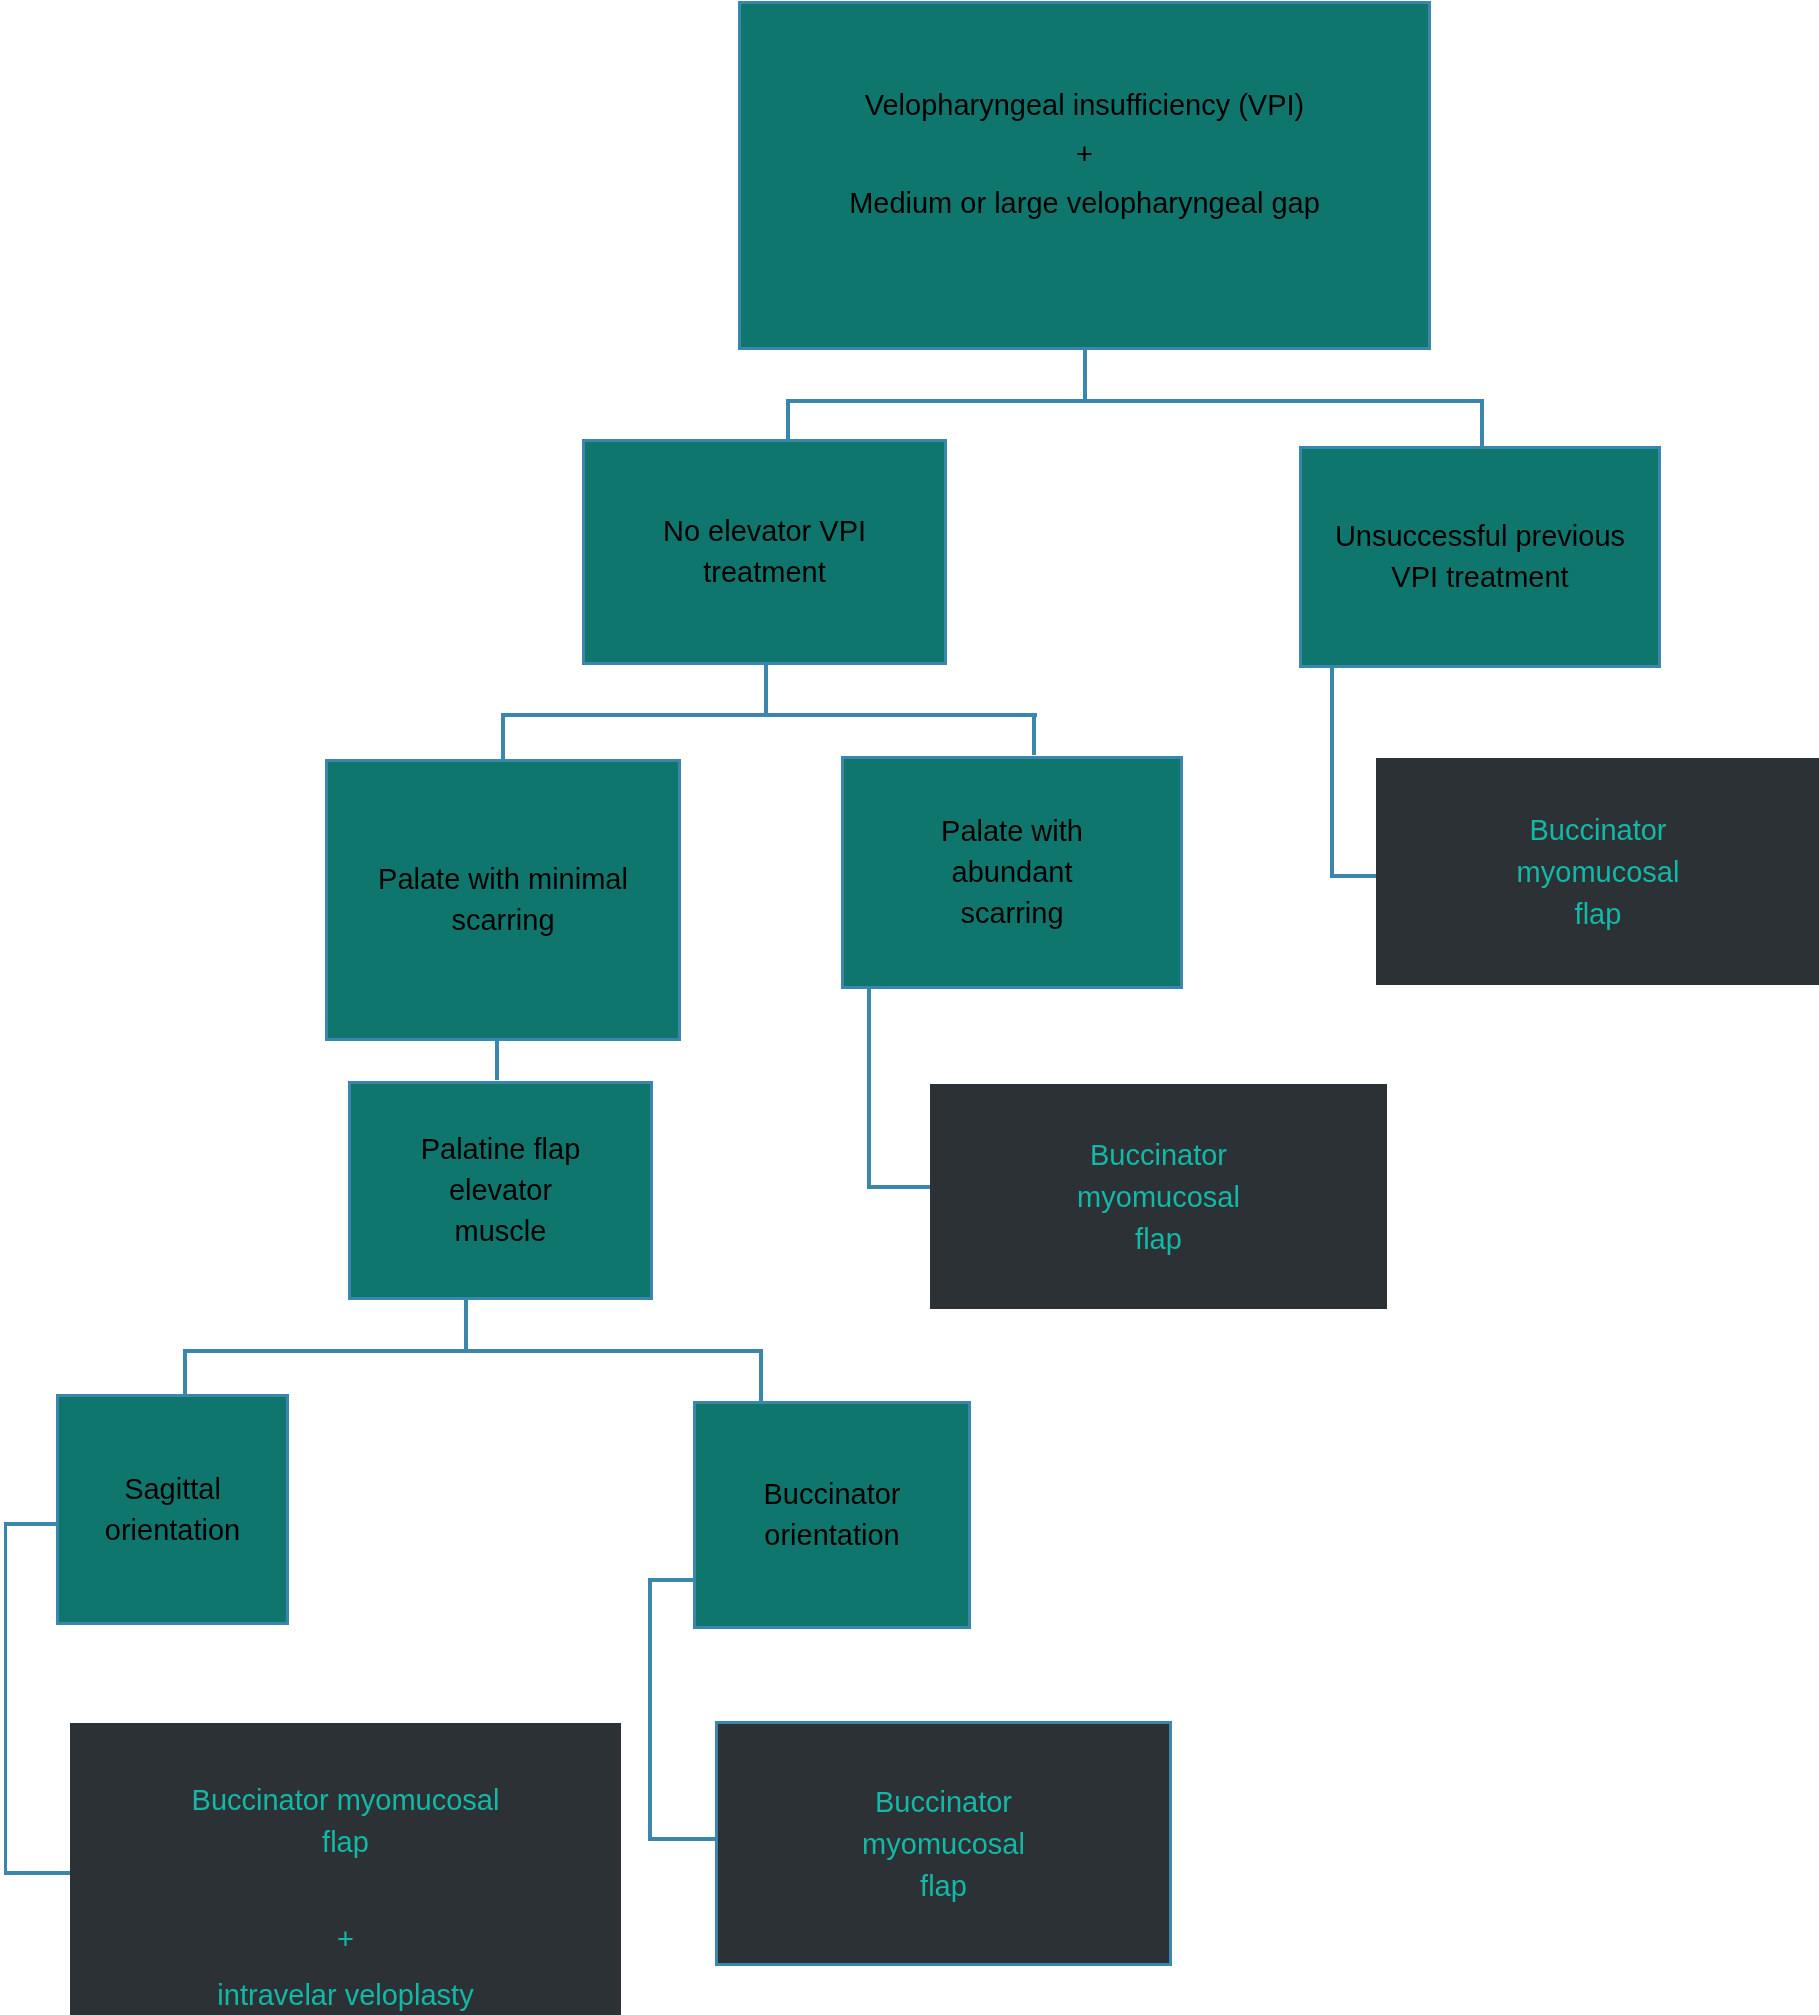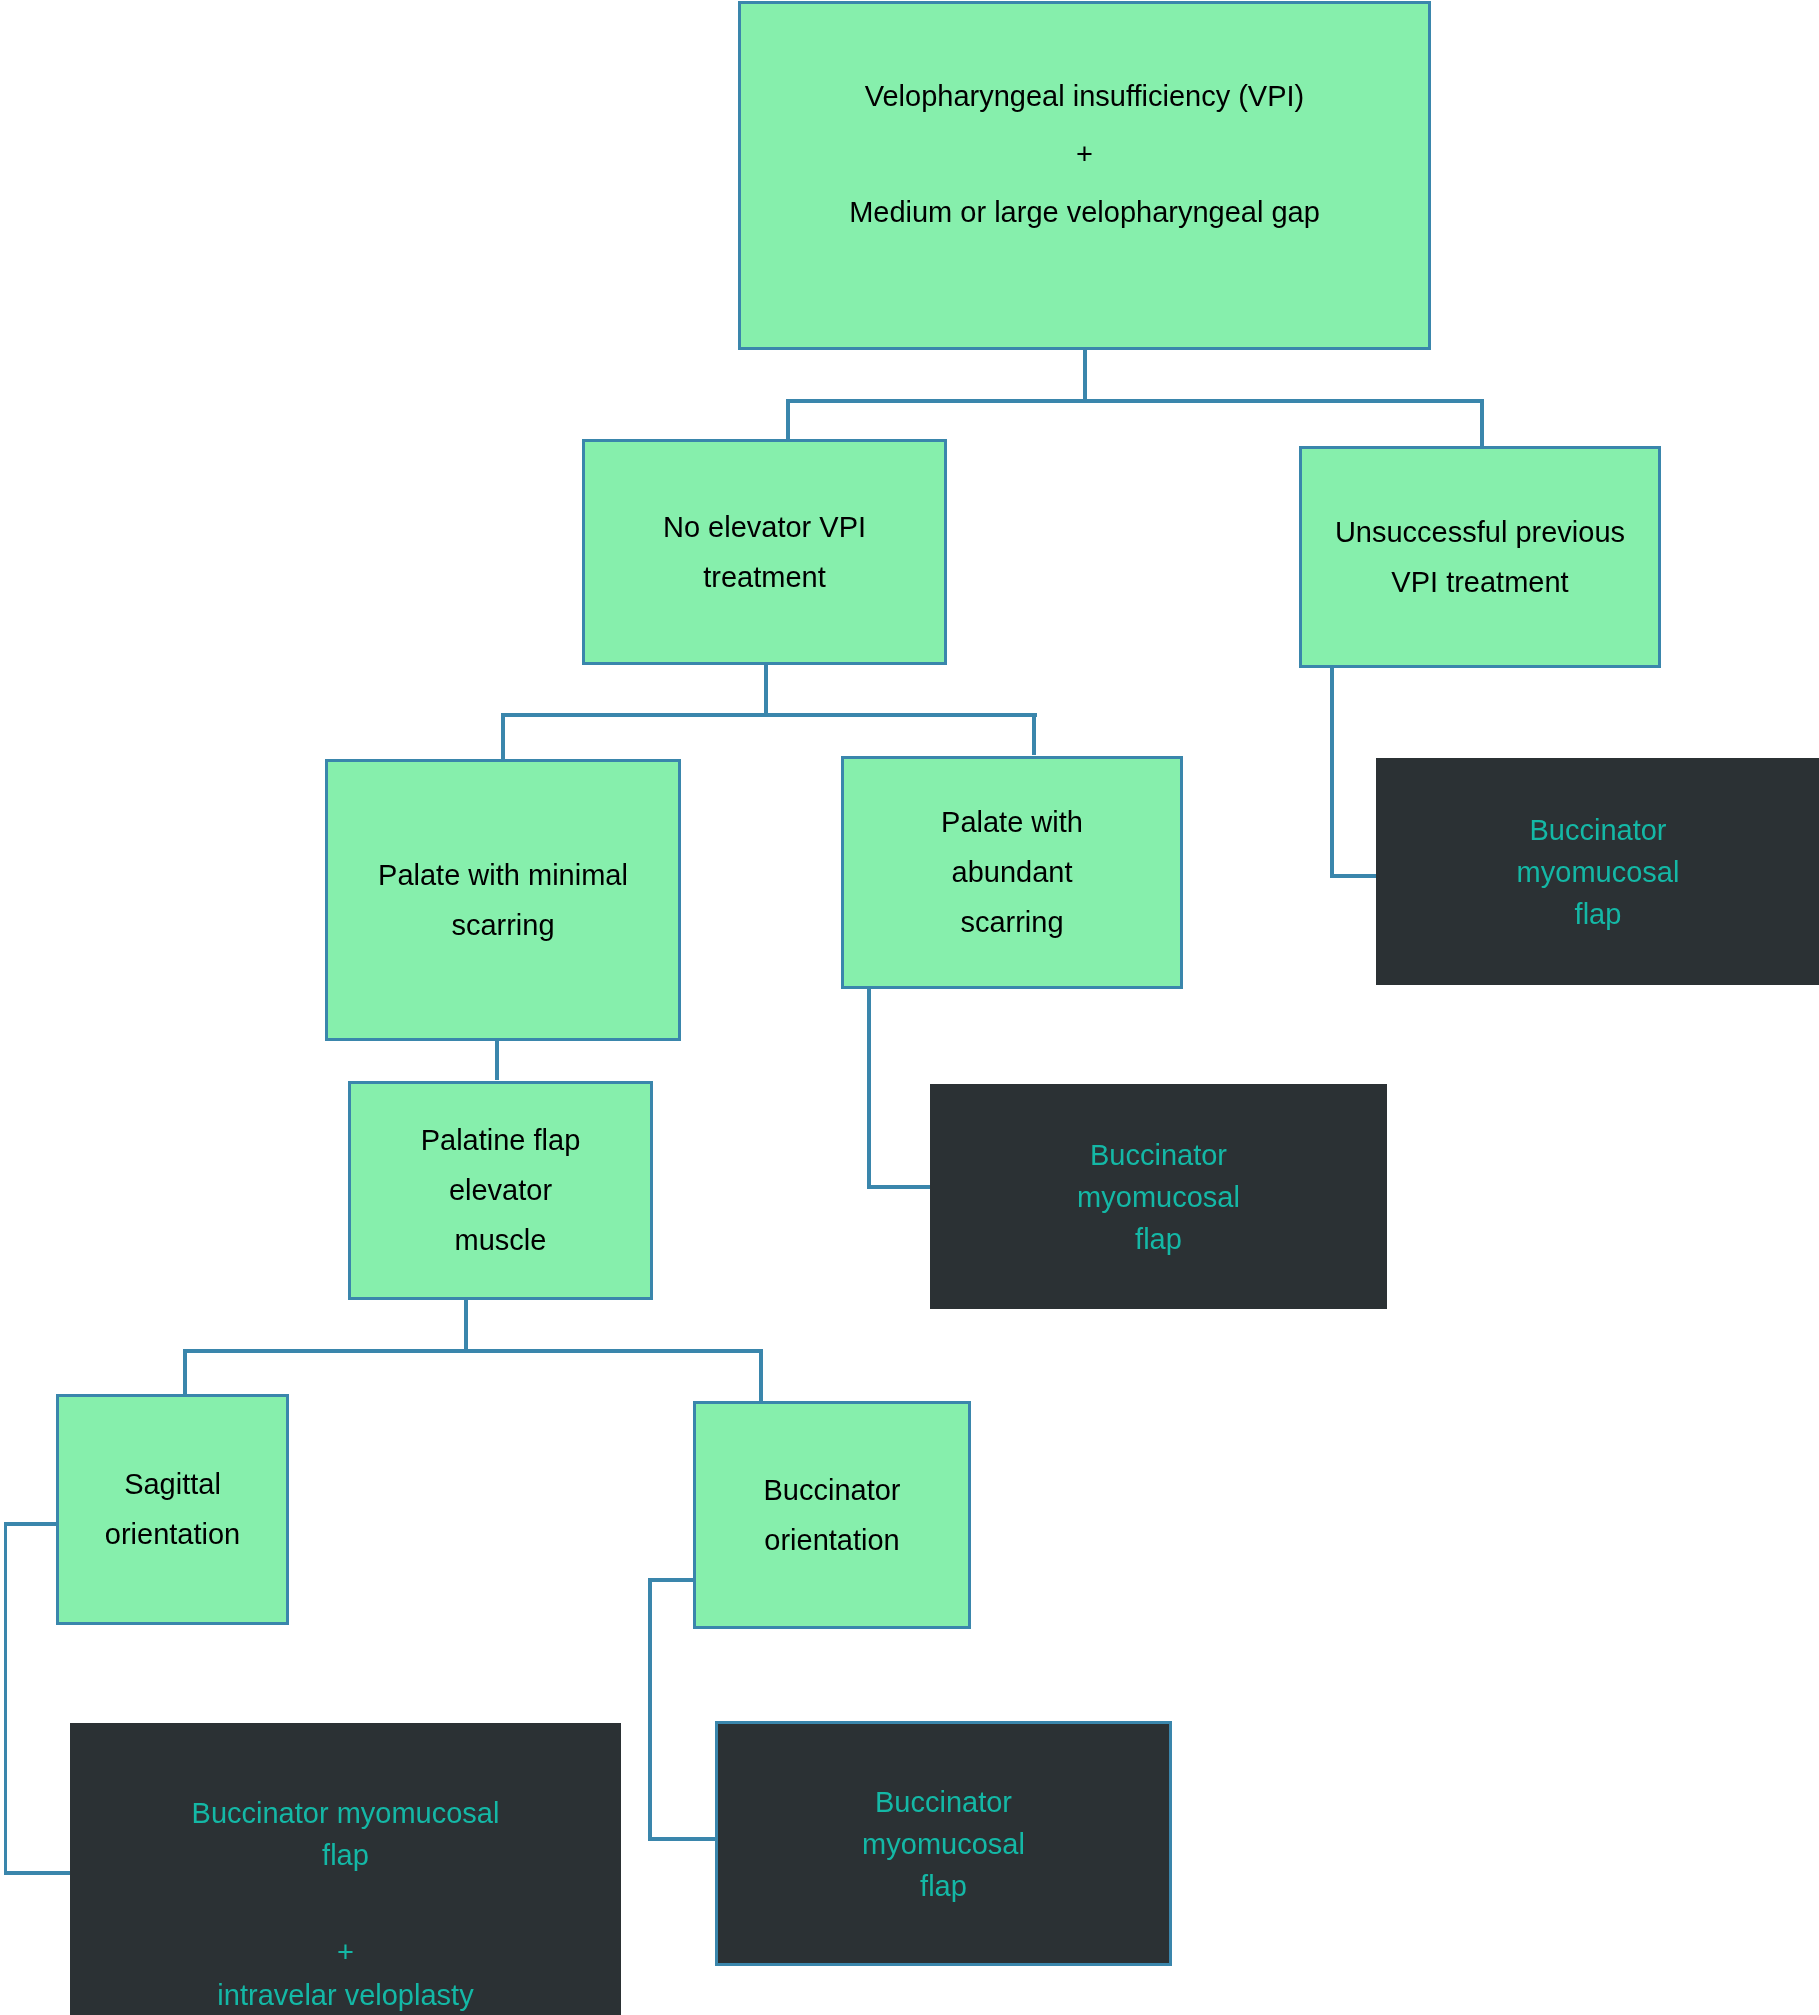--- a/index.html
+++ b/index.html
@@ -7,51 +7,50 @@
     position:relative;
     width:1820px;height:2015px;
     background:#ffffff;
     overflow:hidden;
     font-family:"Liberation Sans", sans-serif;
   }
   .box{
     position:absolute;
     box-sizing:border-box;
     border:3.6px solid #3a86ac;
-    background:#86efac;
+    background:#0f766e;
     color:#000000;
     display:flex;
     flex-direction:column;
     align-items:center;
     justify-content:center;
     text-align:center;
     font-size:29px;
     line-height:41px;
-    gap:9px;
   }
   .dark{
     position:absolute;
     box-sizing:border-box;
     background:#2b3134;
     color:#14b8a6;
     display:flex;
     flex-direction:column;
     align-items:center;
     justify-content:center;
     text-align:center;
     font-size:29px;
     line-height:42px;
   }
   .dark.bordered{border:3.6px solid #3a86ac;}
   .line{position:absolute;background:#3a86ac;}
   .root-pad{padding-bottom:42px;}
   .root-pad .ln{line-height:49px;}
   .col-top{justify-content:flex-end;padding-top:17px;}
   .gap-before{margin-top:55px;}
-  .gap-small{margin-top:1px;}
+  .gap-small{margin-top:14px;}
 </style>
 </head>
 <body>
 
 <div id="canvas">
 
   <div class="line" style="left:1083px;top:350px;width:3.6px;height:50px;"></div>
   <div class="line" style="left:786px;top:399px;width:697px;height:3.6px;"></div>
   <div class="line" style="left:786px;top:399px;width:3.6px;height:40px;"></div>
   <div class="line" style="left:1480px;top:399px;width:3.6px;height:47px;"></div>

